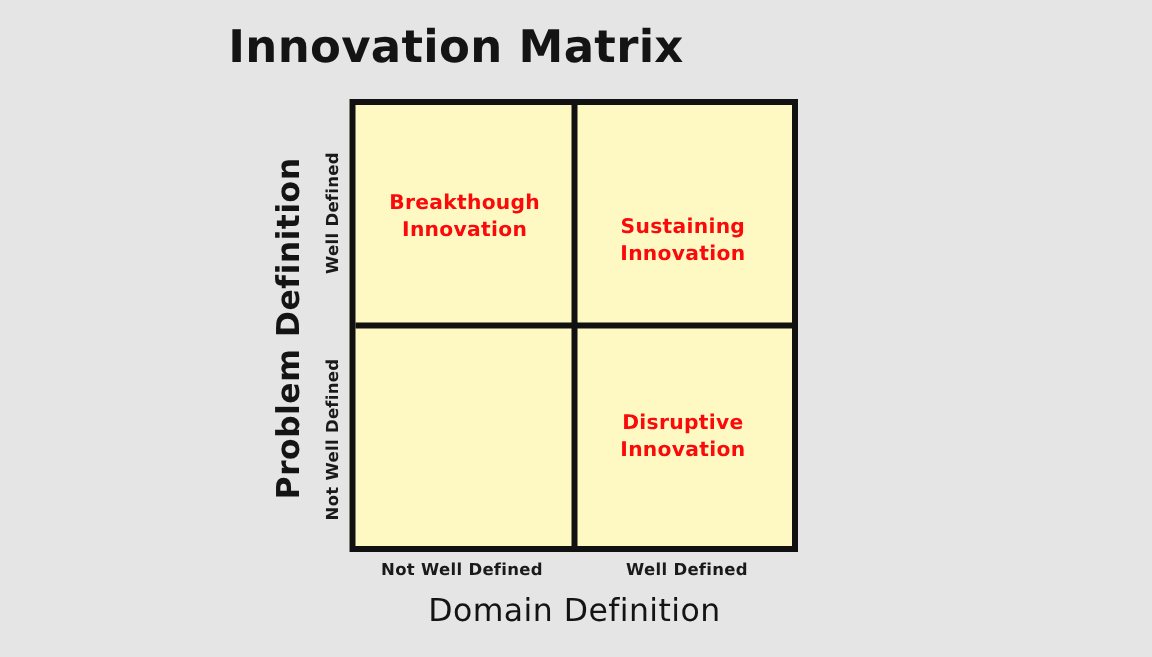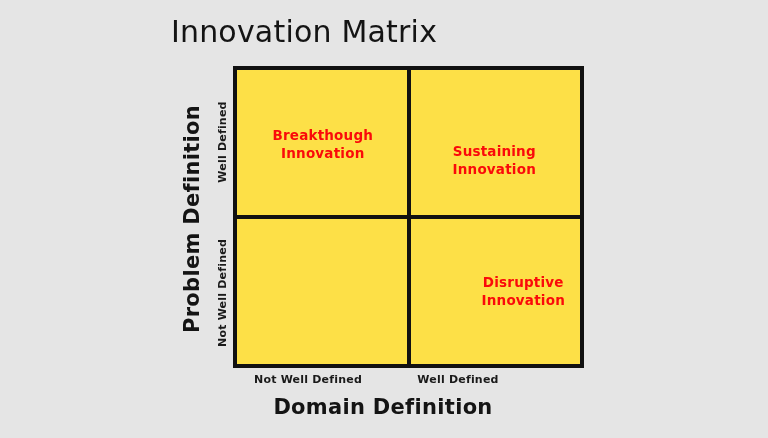--- a/index.html
+++ b/index.html
@@ -22,37 +22,37 @@
   }
 
   
   .chart-title {
     position: absolute;
     left: 0;
     top: 14px;
     width: 608px;
     text-align: center;
     font-size: 30px;
-    font-weight: normal;
+    font-weight: bold;
     color: #141414;
     letter-spacing: 0.2px;
     line-height: 36px;
     white-space: nowrap;
   }
 
   
   .matrix {
     position: absolute;
     left: 233px;
     top: 66px;
-    width: 351px;
+    width: 299px;
     height: 302px;
     box-sizing: border-box;
     border: 4px solid #111111;
-    background: #fde047;
+    background: #fef9c3;
   }
   .matrix-inner {
     position: relative;
     width: 100%;
     height: 100%;
   }
   .divider-v {
     position: absolute;
     left: 50%;
     top: 0;
@@ -76,21 +76,21 @@
     width: 50%;
     height: 50%;
     box-sizing: border-box;
     display: flex;
     align-items: center;
     justify-content: center;
   }
   .q-tl { left: 0;   top: 0; }
   .q-tr { left: 50%; top: 16px; }
   .q-bl { left: 0;   top: 50%; }
-  .q-br { left: 50%; top: 50%; margin-left: 29px; }
+  .q-br { left: 50%; top: 50%; }
 
   .quadrant-label {
     text-align: center;
     color: #fa0a0a;
     font-weight: bold;
     font-size: 13.5px;
     line-height: 18px;
     letter-spacing: 0.2px;
     white-space: pre-line;
   }
@@ -135,21 +135,21 @@
   }
   .x-tick-left  { left: 308px; }
   .x-tick-right { left: 458px; }
 
   .x-axis-title {
     position: absolute;
     left: 383px;
     top: 395px;
     transform: translateX(-50%);
     font-size: 21px;
-    font-weight: bold;
+    font-weight: normal;
     color: #141414;
     letter-spacing: 0.3px;
     white-space: nowrap;
   }
 </style>
 </head>
 <body>
 
 <div id="canvas">
 

